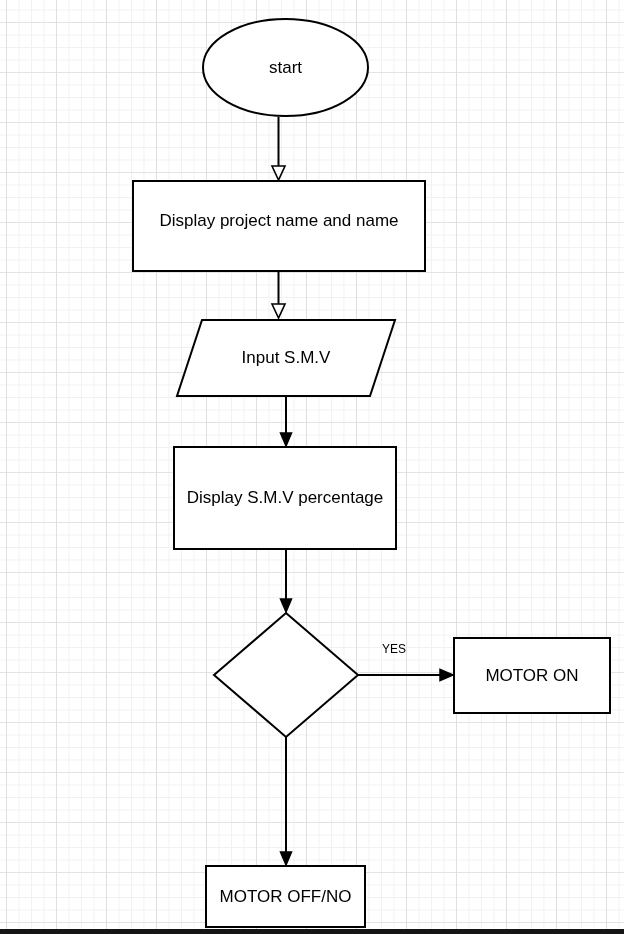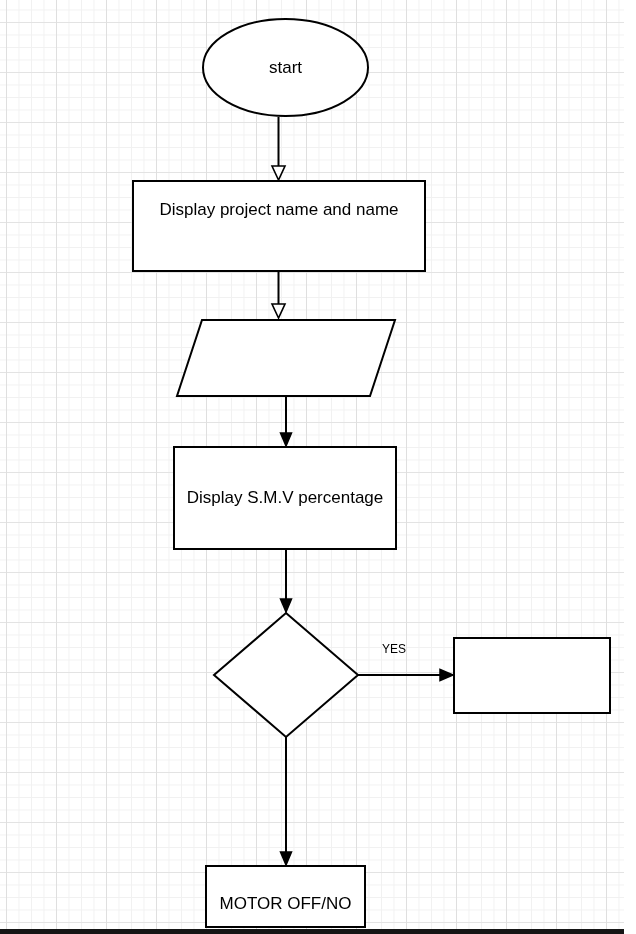--- a/index.html
+++ b/index.html
@@ -81,28 +81,30 @@
     </g>
 
     <g>
       <line x1="286" y1="737" x2="286" y2="853" stroke="#000000" stroke-width="2"></line>
       <polygon points="286,865 280.5,852 291.5,852" fill="#000000" stroke="#000000" stroke-width="1.5"></polygon>
     </g>
   </svg>
 
   <div class="label" style="left:203px;top:19px;width:165px;height:97px;">start</div>
 
-  <div class="label" style="left:133px;top:165px;width:292px;height:90px;border-radius:12px;">Display project name and name</div>
+  <div class="label" style="left:133px;top:176px;width:292px;height:90px;border-radius:12px;">Display project name and name</div>
 
+  <div class="label" style="left:177px;top:320px;width:218px;height:76px;">Input S.M.V</div>
 
   <div class="label" style="left:174px;top:447px;width:222px;height:102px;border-radius:31px;">Display S.M.V percentage</div>
 
 
+  <div class="label" style="left:454px;top:638px;width:156px;height:75px;">MOTOR ON</div>
 
-  <div class="label multiline" style="left:206px;top:866px;width:159px;height:61px;margin-top:7px;">
+  <div class="label multiline" style="left:206px;top:866px;width:159px;height:61px;">
     <span>MOTOR OFF/NO</span>
   </div>
 
   <div class="edge-label" style="left:370px;top:638px;width:48px;height:22px;">YES</div>
 
   <div class="bottom-bar"></div>
 
 </div>
 
 </body></html>

